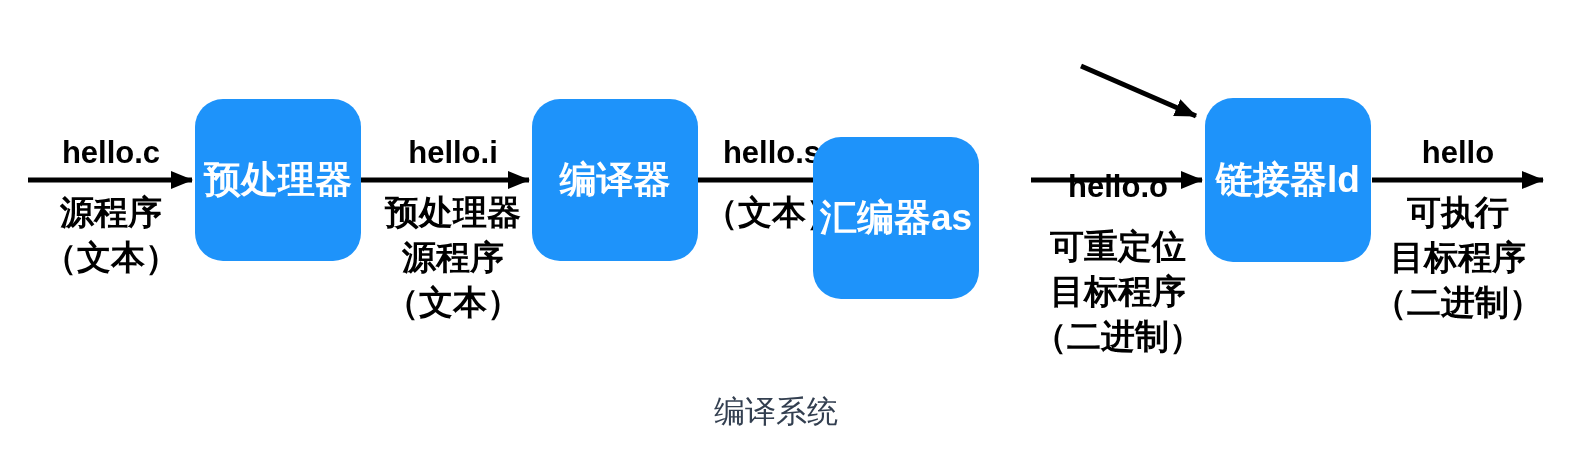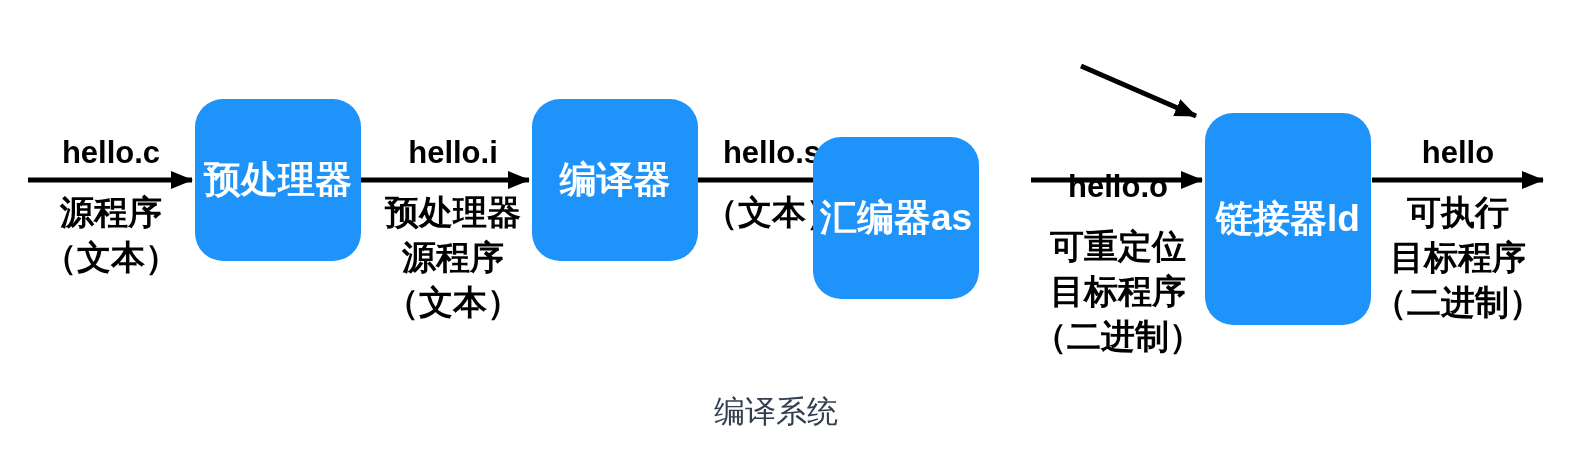--- a/index.html
+++ b/index.html
@@ -37,21 +37,21 @@
     white-space: nowrap;
   }
   .box .box-tool {
     font-size: 37px;
     font-weight: 600;
     line-height: 52px;
   }
   .b0 { left: 195px; }
   .b1 { left: 532px; }
   .b2 { left: 813px; margin-top: 38px; }
-  .b3 { left: 1205px; top: 98px; height: 212px; margin-top: 15px; }
+  .b3 { left: 1205px; top: 98px; height: 164px; }
 
   .edge {
     position: absolute;
     top: 134px;
     width: 300px;
     text-align: center;
     color: #000000;
   }
   .edge .file {
     font-size: 31px;

